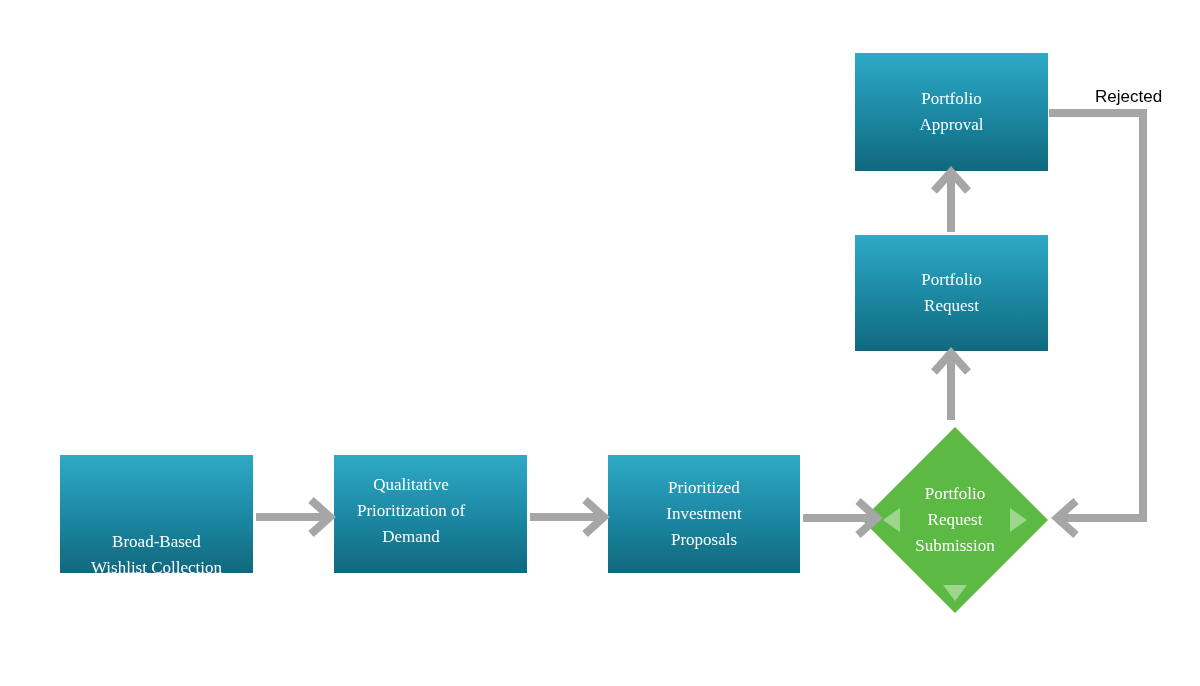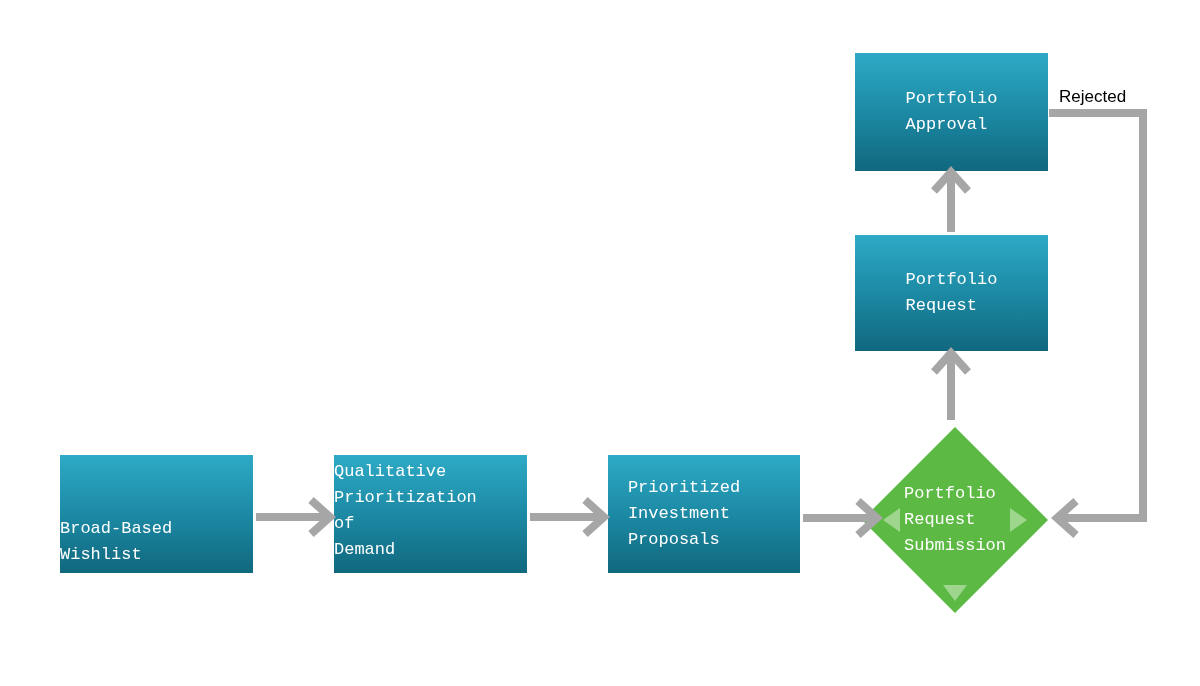--- a/index.html
+++ b/index.html
@@ -26,35 +26,36 @@
     left: 0;
     top: 0;
     width: 1200px;
     height: 686px;
   }
   .node-label {
     position: absolute;
     display: flex;
     align-items: center;
     justify-content: center;
-    text-align: left;
+    text-align: center;
     color: #ffffff;
     font-size: 17px;
     line-height: 26px;
-    font-family: Liberation Mono, monospace;
+    font-family: Liberation Serif, serif;
     pointer-events: none;
     white-space: pre-line;
   }
   .edge-label {
     position: absolute;
     color: #000000;
     font-size: 17px;
     line-height: 20px;
     font-family: "Liberation Sans", sans-serif;
     white-space: nowrap;
+    margin-left: 36px;
   }
 </style>
 </head>
 <body>
 
 <div id="diagram-root">
 
   <svg class="flow-canvas" viewBox="0 0 1200 686">
     <defs>
       <linearGradient id="procGrad" x1="0" y1="0" x2="0" y2="1">
@@ -107,21 +108,21 @@
     </g>
   </svg>
 
   <div class="node-label" style="left:60px; top:455px; width:193px; height:118px;margin-top:41px;">Broad-Based
 Wishlist Collection</div>
 
   <div class="node-label" style="left:334px; top:452px; width:154px; height:118px;">Qualitative
 Prioritization of
 Demand</div>
 
-  <div class="node-label" style="left:588px; top:455px; width:192px; height:118px;">Prioritized
+  <div class="node-label" style="left:608px; top:455px; width:192px; height:118px;">Prioritized
 Investment
 Proposals</div>
 
   <div class="node-label" style="left:862px; top:427px; width:186px; height:186px;">Portfolio
 Request
 Submission</div>
 
   <div class="node-label" style="left:855px; top:235px; width:193px; height:116px;">Portfolio
 Request</div>
 

